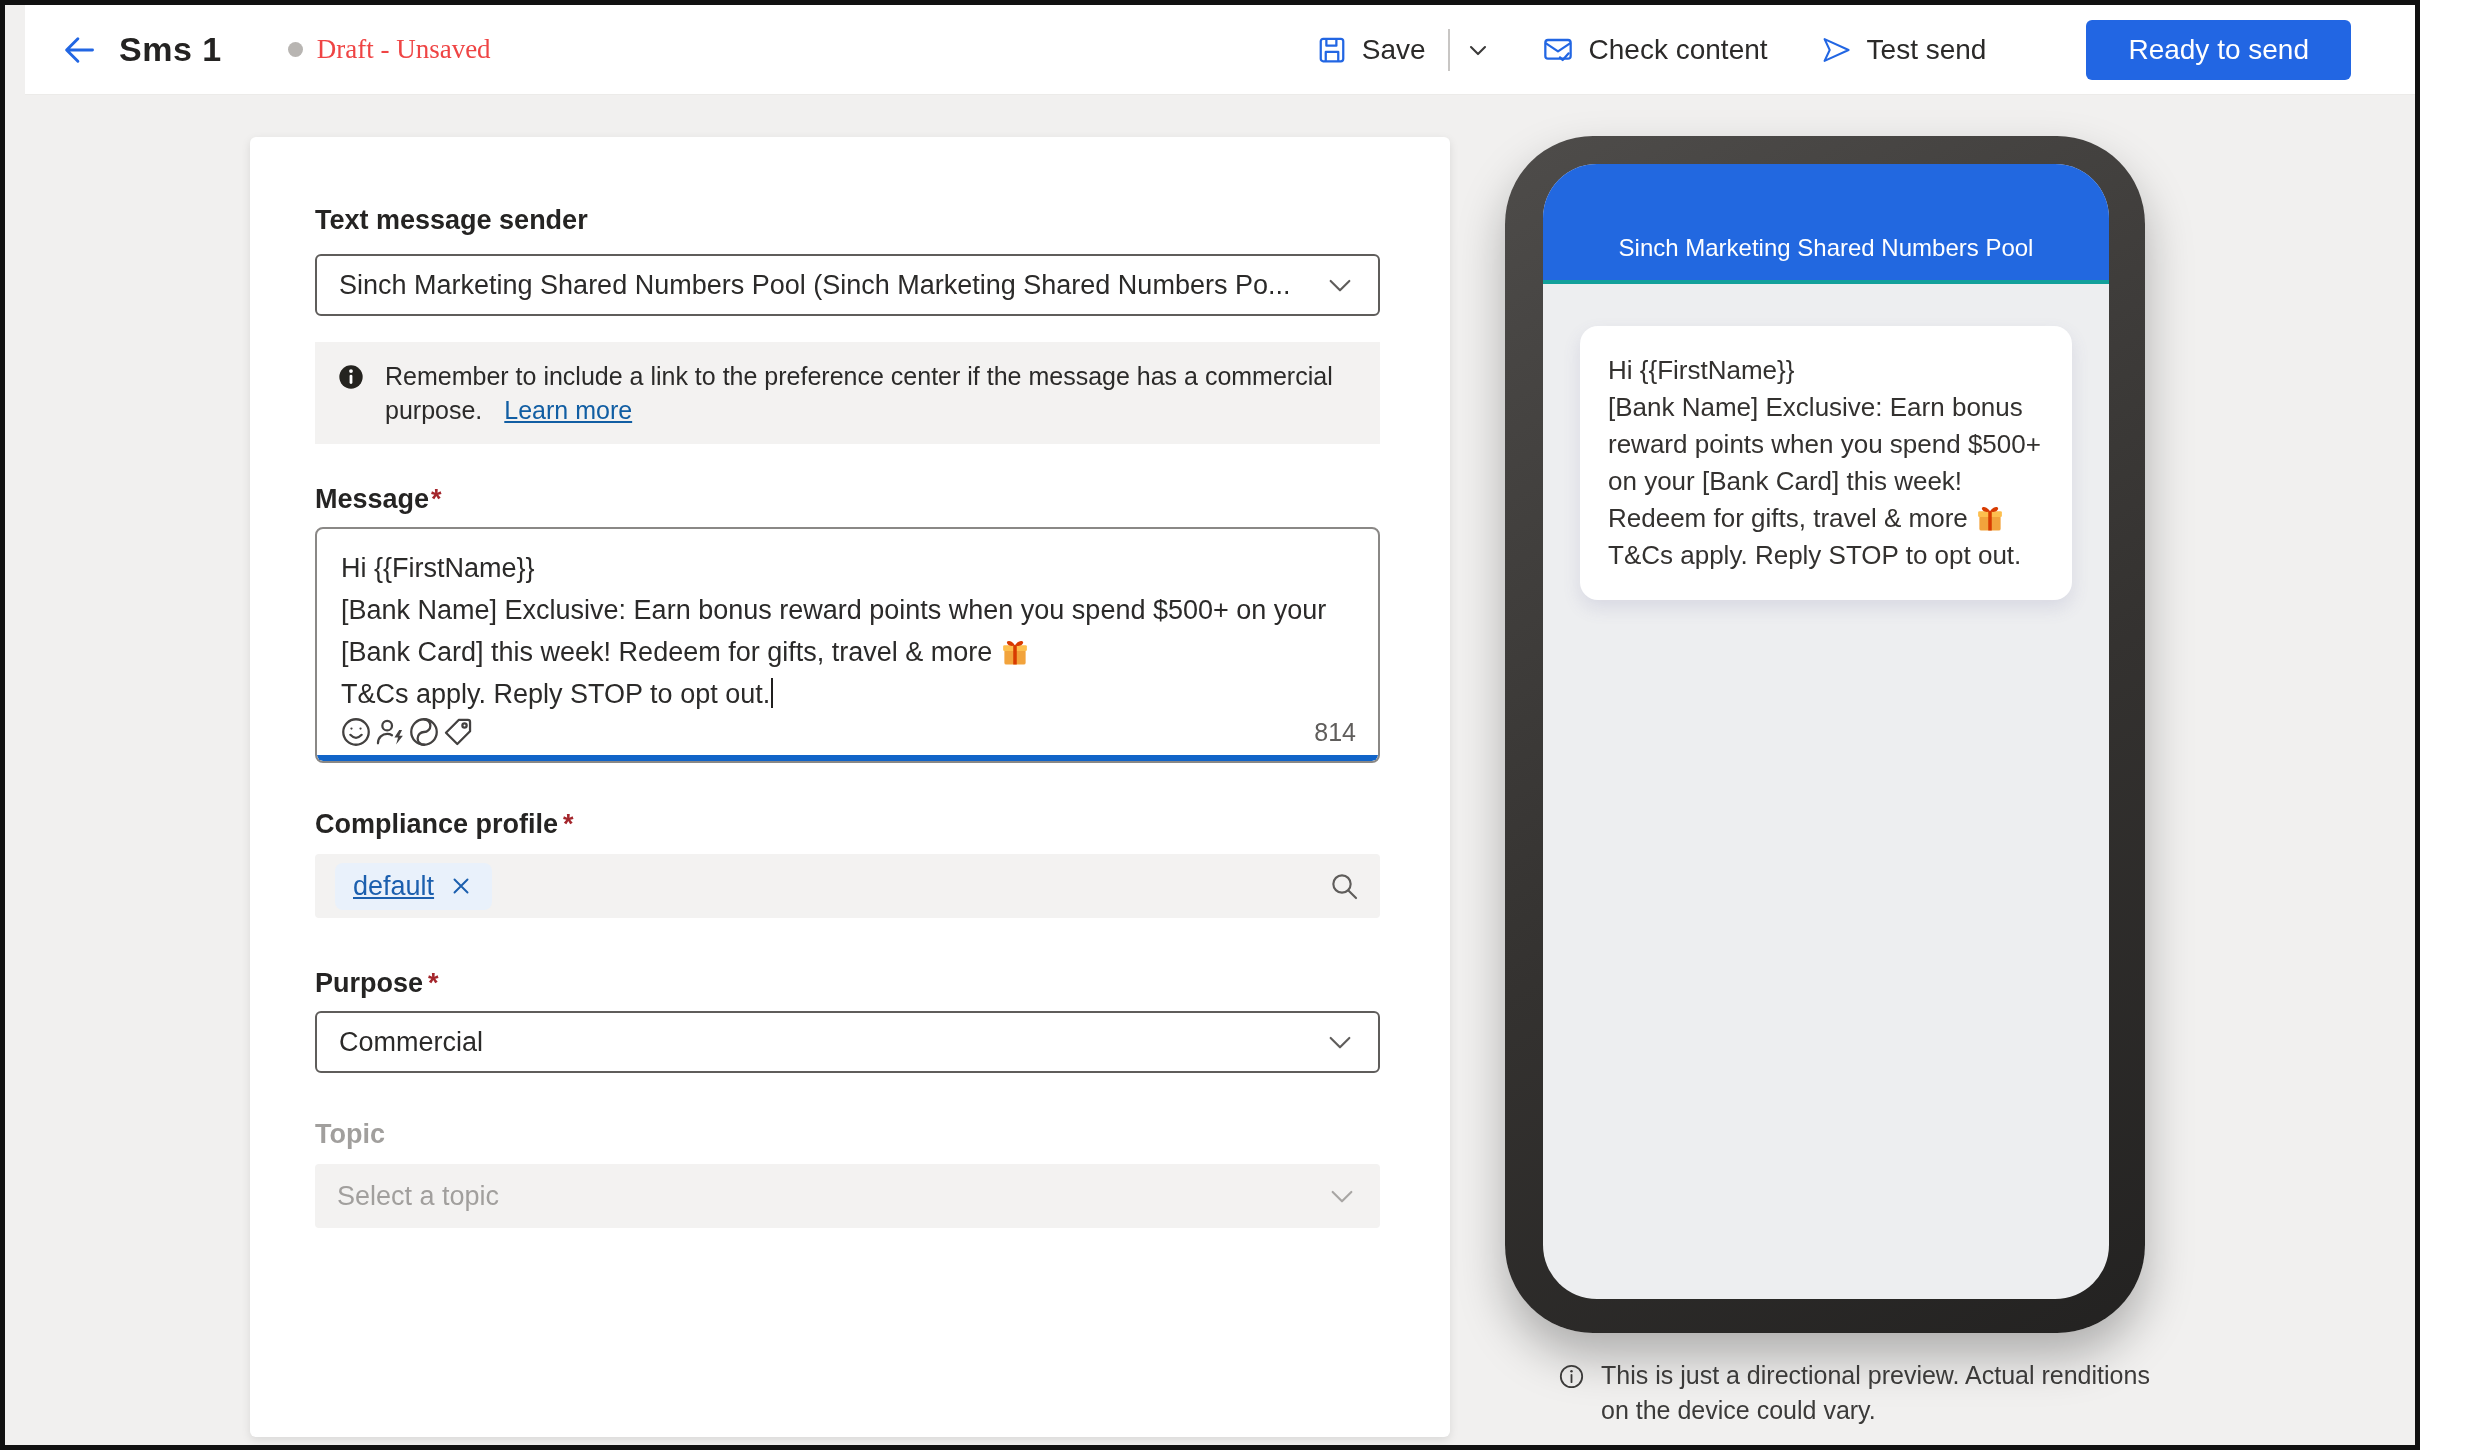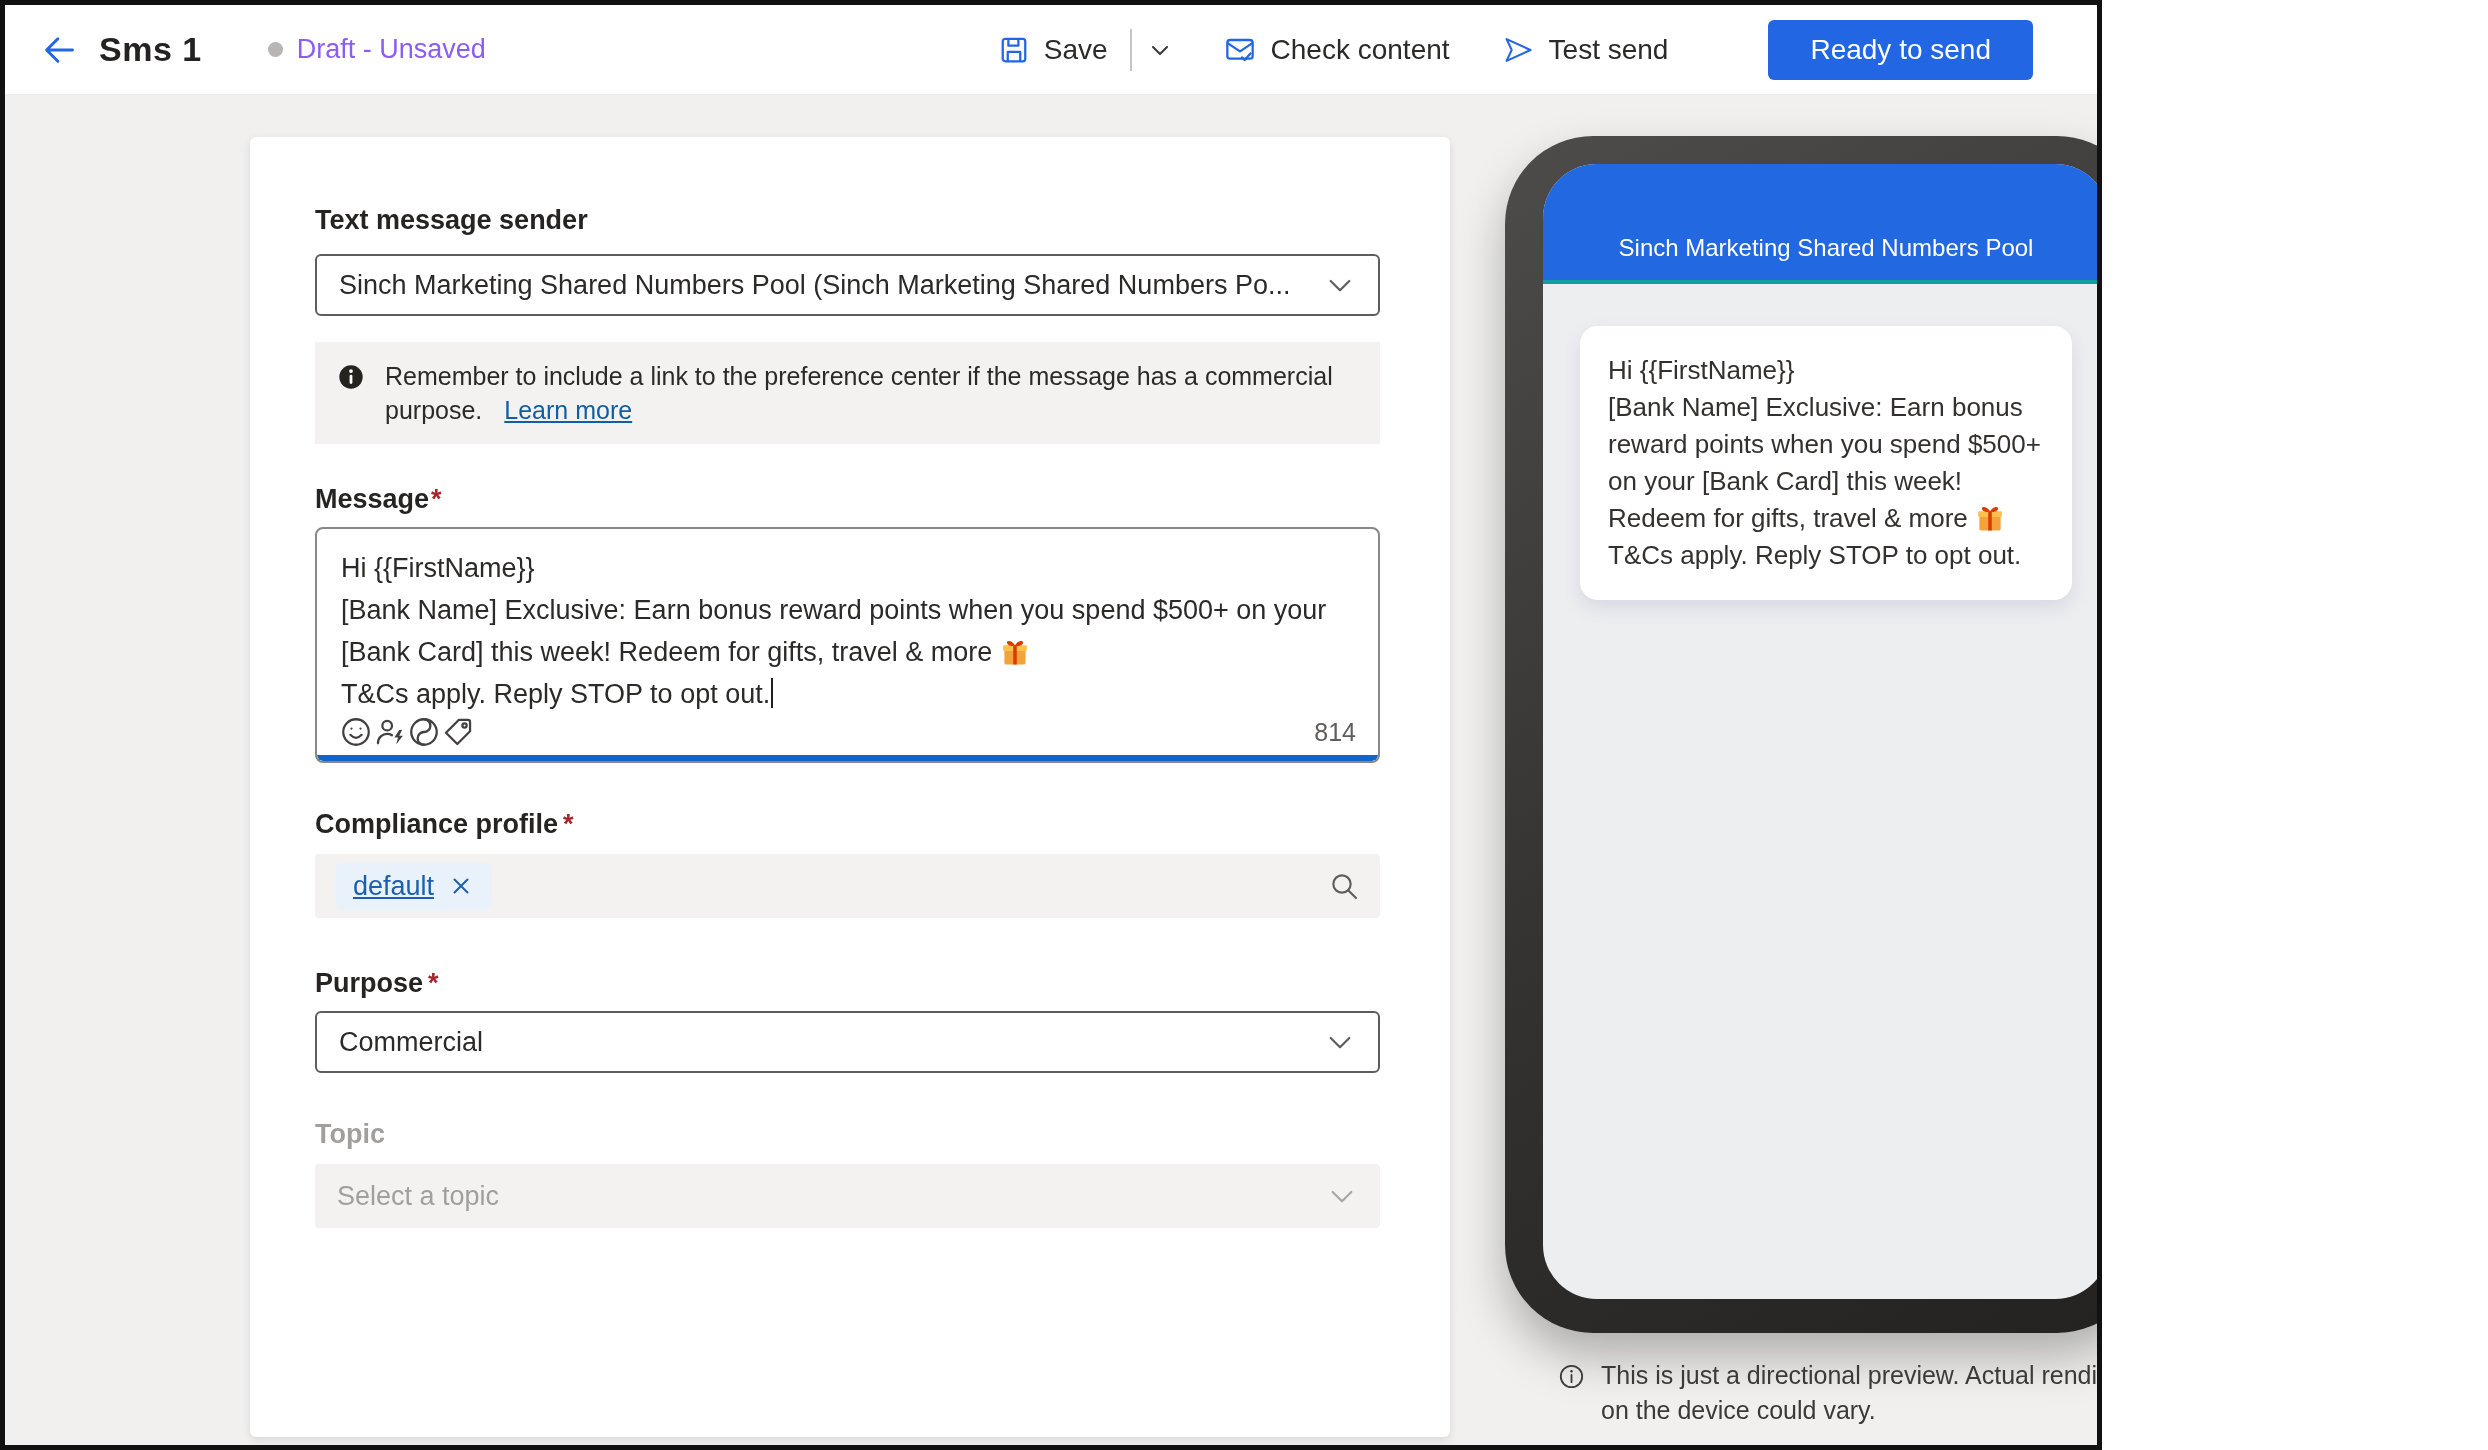--- a/index.html
+++ b/index.html
@@ -2,35 +2,35 @@
 <html><head>
 <meta charset="utf-8">
 <style>
   * { box-sizing: border-box; margin: 0; padding: 0; }
   html,body { width:2488px; height:1450px; }
   body {
     font-family: "Liberation Sans", "DejaVu Sans", sans-serif;
     color:#323130; background:#fff;
   }
   .window {
-    position:relative; width:2102px; height:1450px;
-    border:5px solid #111; background:#f1f0ef; overflow:hidden;
+    position:relative; width:2420px; height:1450px;
+    border:5px solid #111; background:#f1f0ef; overflow:hidden;padding-left:20px;
   }
   
   .topbar {
     height:90px; background:#fff; display:flex; align-items:center;
     justify-content:space-between; padding:0 64px 0 36px;
     border-bottom:1px solid #ecebe9;
   }
   .tb-left { display:flex; align-items:center; }
   .tb-right { display:flex; align-items:center; }
   .icon-btn { background:none; border:none; display:flex; align-items:center; cursor:pointer; }
   .page-title { font-size:34px; font-weight:700; color:#242322; margin-left:22px; letter-spacing:.5px; }
   .status-dot { width:15px; height:15px; border-radius:50%; background:#b8b5b2; margin-left:66px; }
-  .status-text { font-size:27px; color:#8b5cf6; margin-left:14px; }
+  .status-text { font-size:27px; color:#ef4444; margin-left:14px;font-family:Liberation Serif, serif; }
   .tb-btn {
     background:none; border:none; display:flex; align-items:center; gap:15px;
     font-size:28px; color:#2b2a29; font-family:inherit; cursor:pointer; padding:10px 8px;
   }
   .tb-divider { width:2px; height:42px; background:#c8c6c4; margin:0 8px 0 14px; }
   .chev-btn { padding:10px 6px; }
   .tb-gap { margin-left:36px; }
   .primary-btn {
     margin-left:92px; height:60px; padding:0 42px; background:#2266E3; color:#fff;
     font-size:28px; font-family:inherit; border:none; border-radius:6px; cursor:pointer;

